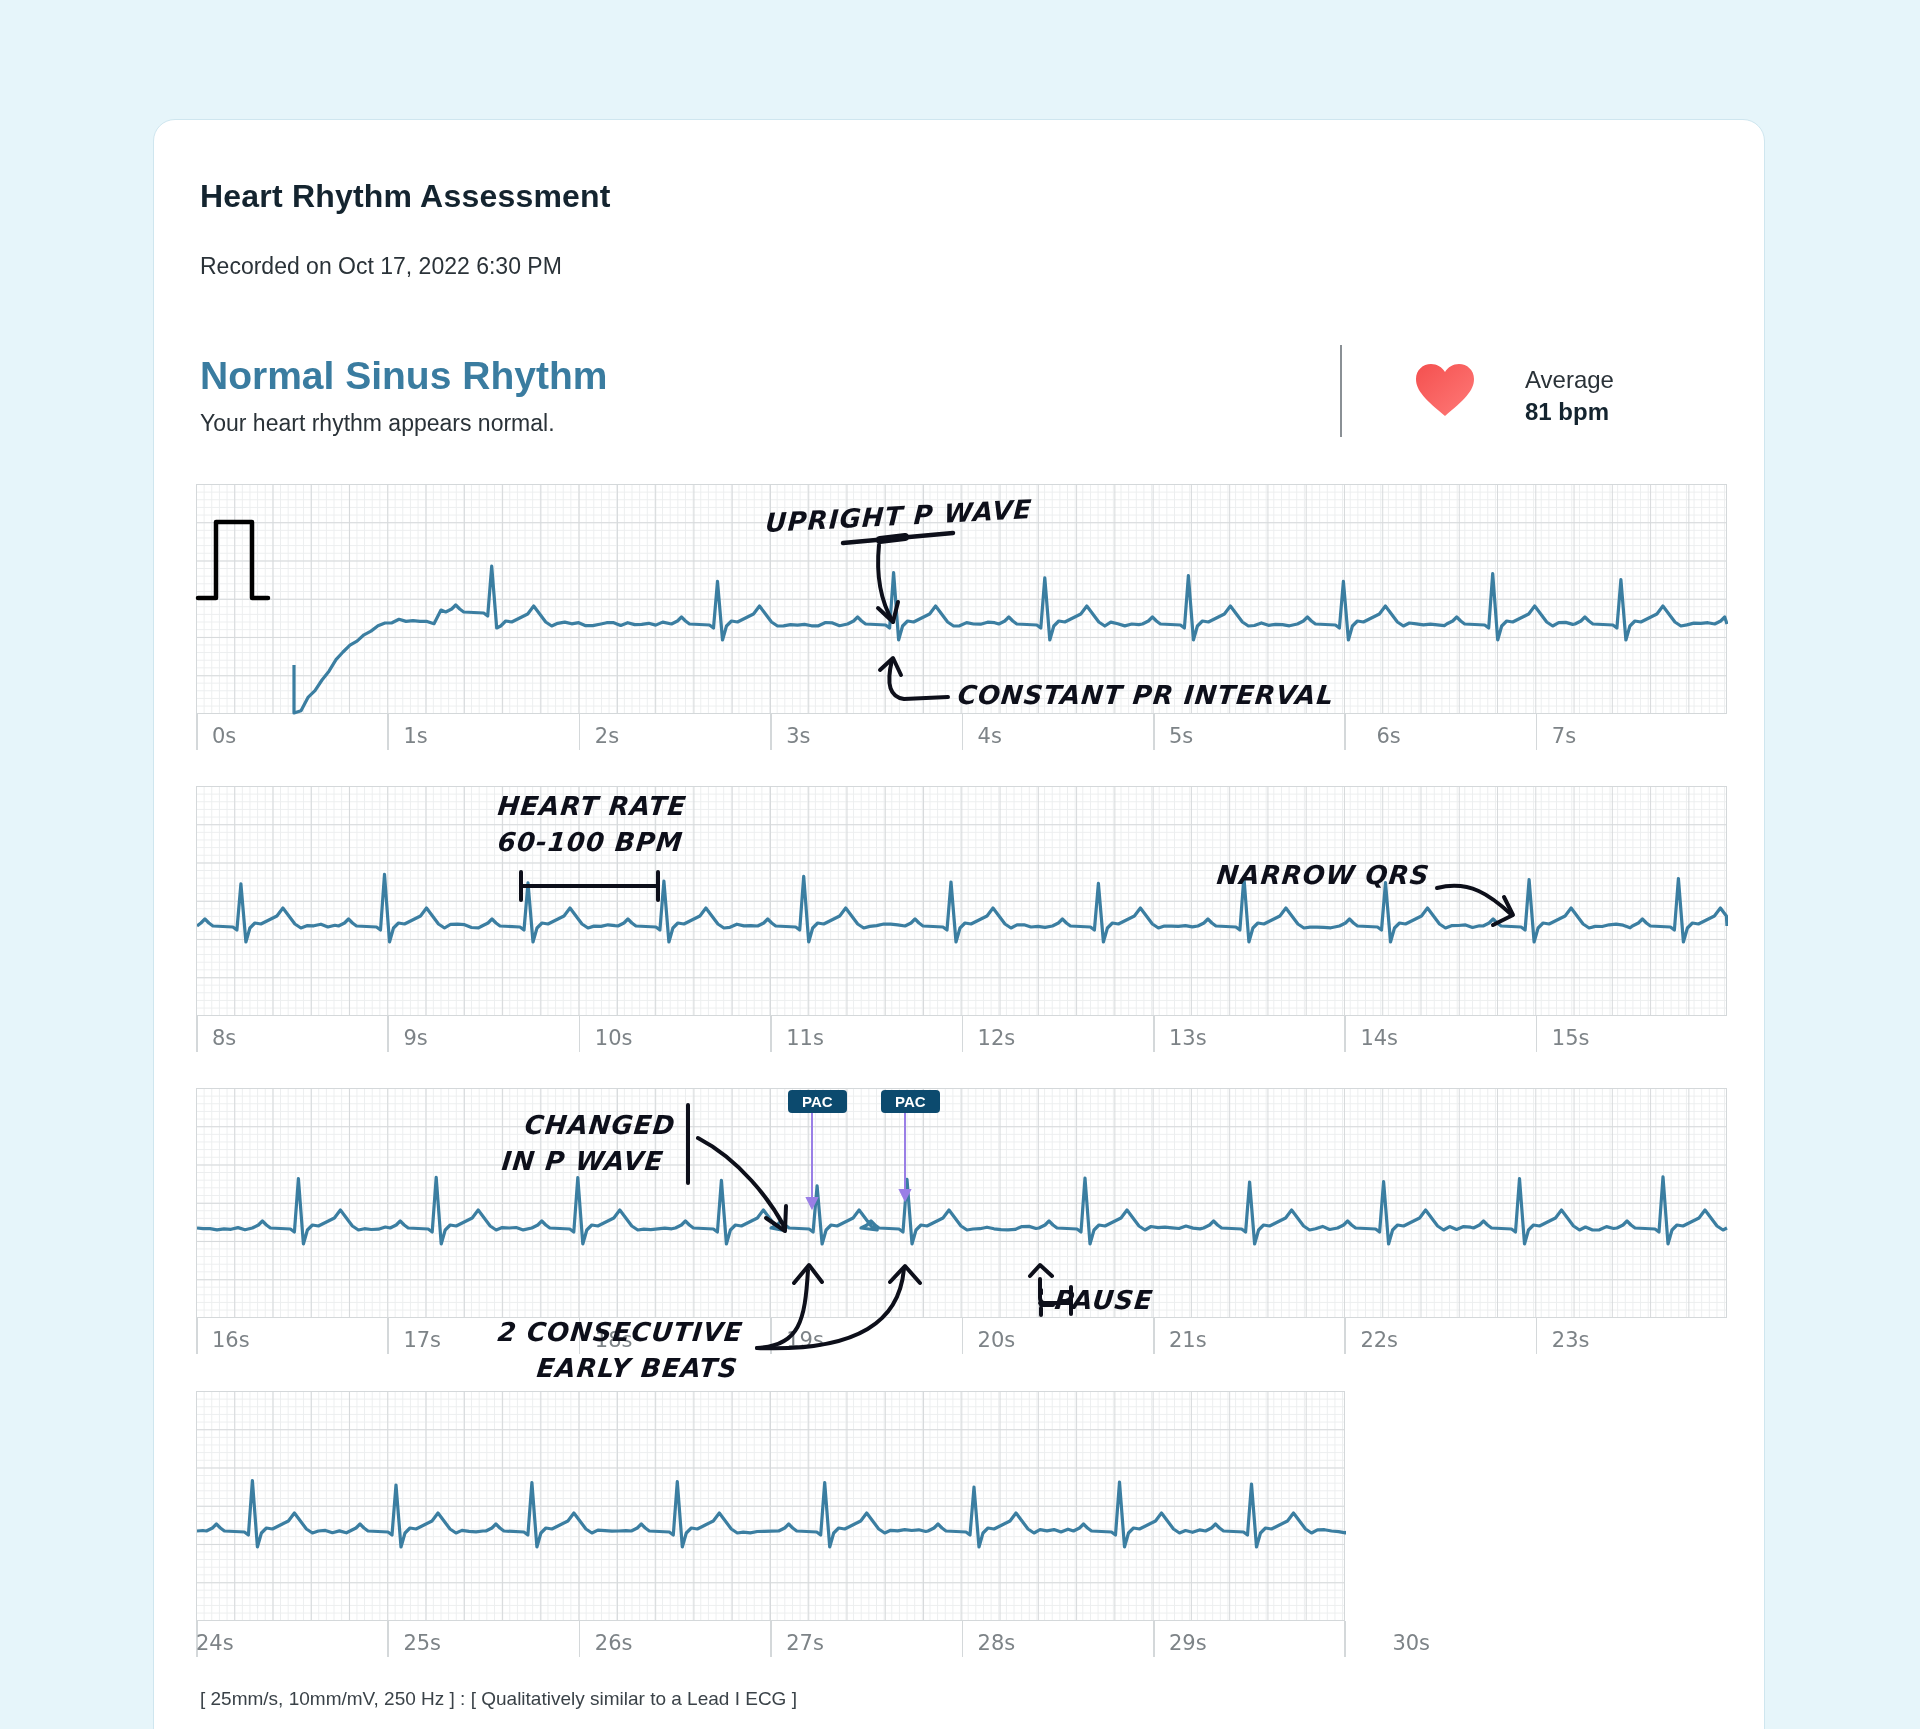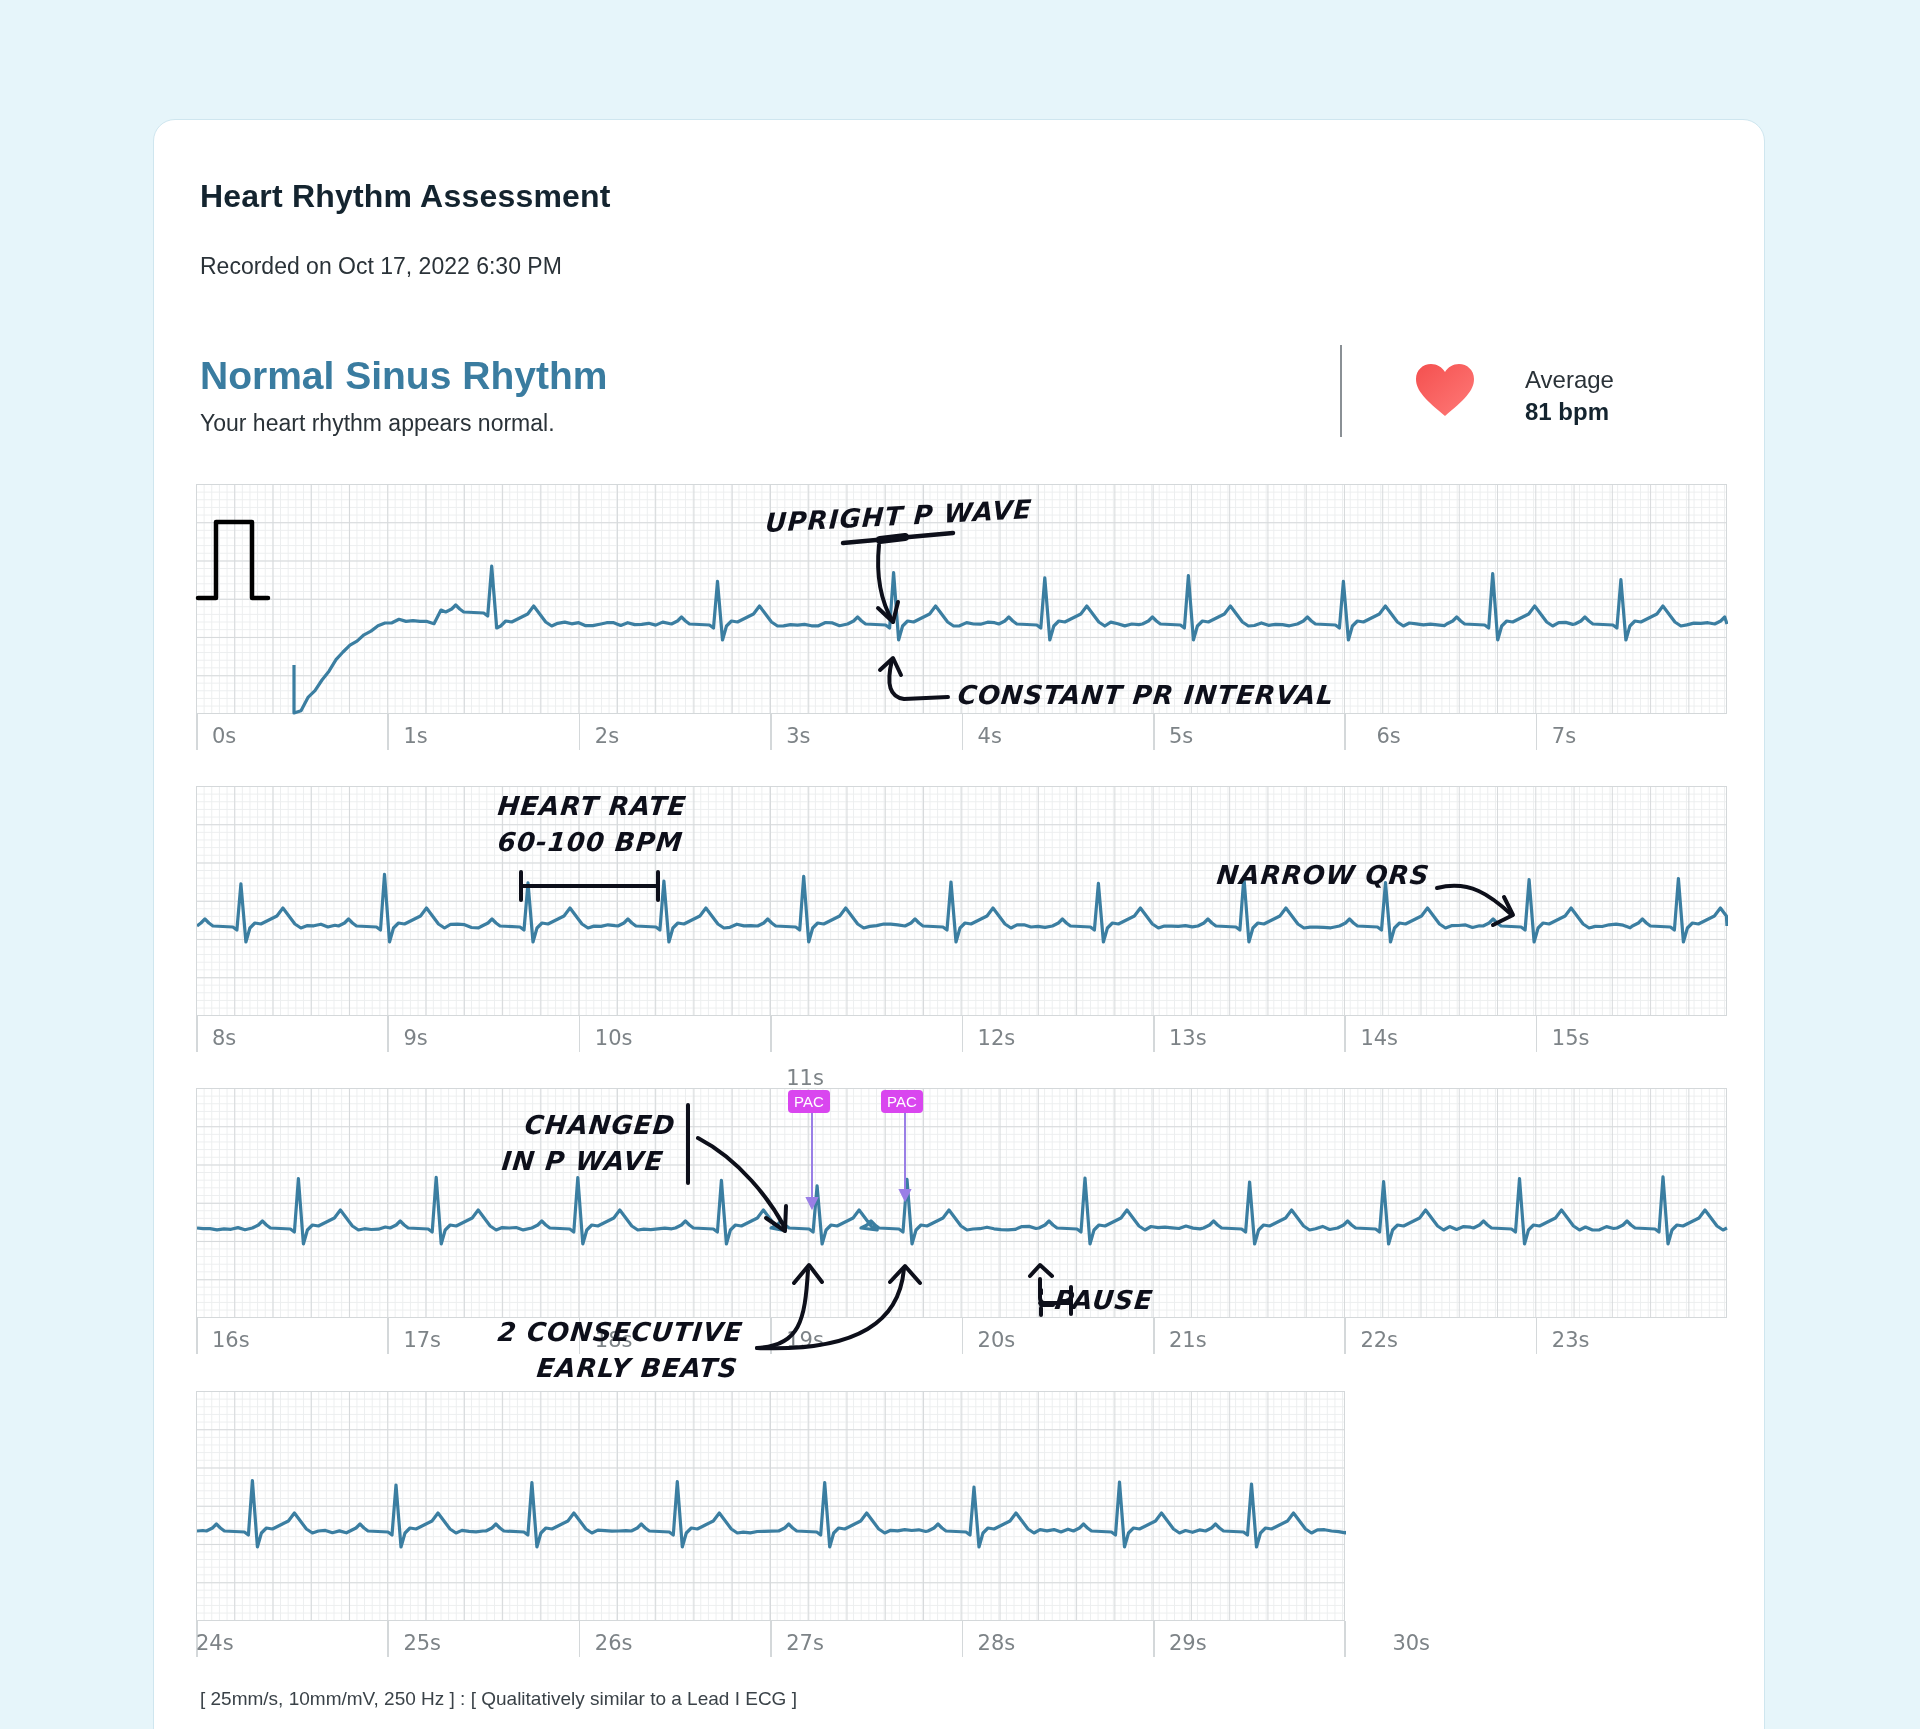--- a/index.html
+++ b/index.html
@@ -20,21 +20,21 @@
       linear-gradient(to bottom, #d6d9db 1.3px, transparent 1.3px),
       linear-gradient(to right, #eceeef 1px, transparent 1px),
       linear-gradient(to bottom, #eceeef 1px, transparent 1px);
     background-size:38.28px 38.28px,38.28px 38.28px,7.656px 7.656px,7.656px 7.656px;
     background-position:-1px -1px;}
   .strip svg{position:absolute;left:0;top:0;}
   .axis{position:absolute;left:196px;height:36px;}
   .tick{position:absolute;top:0;width:1.5px;height:36px;background:#d4d8da;}
   .tick-label{position:absolute;top:10px;font-size:21px;color:#7d8387;font-family:"DejaVu Sans",sans-serif;}
   .annot{position:absolute;font-family:"DejaVu Sans",sans-serif;font-weight:bold;font-style:italic;color:#0d0f1a;font-size:26px;letter-spacing:1px;line-height:36px;white-space:nowrap;transform:skewX(-6deg);}
-  .pac{position:absolute;background:#d946ef;color:#fff;font-size:15px;font-weight:normal;padding:3px 6px;border-radius:4px;}
+  .pac{position:absolute;background:#0c4a6e;color:#fff;font-size:15px;font-weight:bold;padding:3px 14px;border-radius:4px;}
   .footer{position:absolute;left:200px;top:1688px;font-size:19px;color:#3a4248;}
   .overlay{position:absolute;left:0;top:0;pointer-events:none;}
 </style>
 </head>
 <body>
 
 <div class="card"></div>
 
 <div class="title">Heart Rhythm Assessment</div>
 <div class="recorded">Recorded on Oct 17, 2022 6:30 PM</div>
@@ -83,21 +83,21 @@
     </svg>
   </div>
 <div class="axis" id="axis1" style="top:1016px;width:1531px;">
     <div class="tick" style="left: 0px;"></div>
     <div class="tick-label" style="left: 16px;">8s</div>
     <div class="tick" style="left: 191.4px;"></div>
     <div class="tick-label" style="left: 207.4px;">9s</div>
     <div class="tick" style="left: 382.8px;"></div>
     <div class="tick-label" style="left: 398.8px;">10s</div>
     <div class="tick" style="left: 574.2px;"></div>
-    <div class="tick-label" style="left: 590.2px; margin-top: 40px;">11s</div>
+    <div class="tick-label" style="left: 590.2px;">11s</div>
     <div class="tick" style="left: 765.6px;"></div>
     <div class="tick-label" style="left: 781.6px;">12s</div>
     <div class="tick" style="left: 957px;"></div>
     <div class="tick-label" style="left: 973px;">13s</div>
     <div class="tick" style="left: 1148.4px;"></div>
     <div class="tick-label" style="left: 1164.4px;">14s</div>
     <div class="tick" style="left: 1339.8px;"></div>
     <div class="tick-label" style="left: 1355.8px;">15s</div>
   </div>
 

